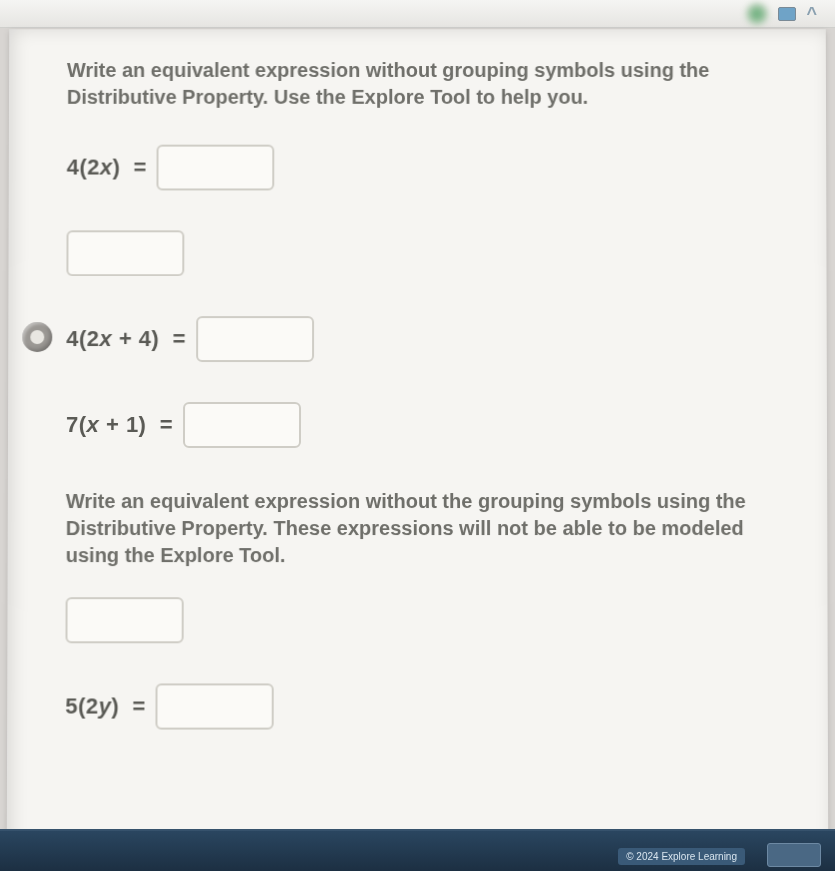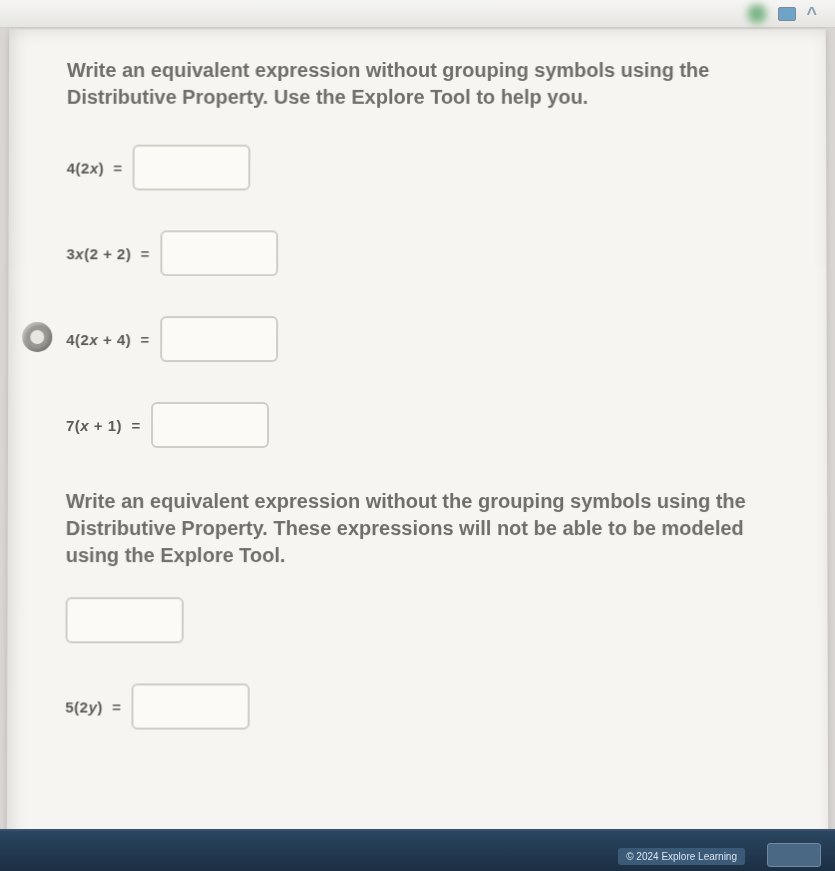--- a/index.html
+++ b/index.html
@@ -60,21 +60,21 @@
   }
   .problem-row {
     display: flex;
     align-items: center;
     margin-bottom: 40px;
     position: relative;
   }
   .expr {
     color: #5a5a55;
     font-weight: bold;
-    font-size: 15px;
+    font-size: 22px;
     letter-spacing: 0.5px;
     margin-right: 10px;
     white-space: pre;
   }
   .ital { font-style: italic; }
   .answer-input {
     width: 118px;
     height: 46px;
     border: 2px solid #cfcdc6;
     border-radius: 6px;
@@ -139,21 +139,20 @@
 
   <p class="instruction">Write an equivalent expression without grouping symbols using the Distributive Property. Use the Explore Tool to help you.</p>
 
   <div class="problem-row">
     <span class="expr"><span>4(2</span><span class="ital">x</span><span>)  =</span></span>
     <input class="answer-input" value="" style="">
   </div>
 
 
   <div class="problem-row">
-    <span class="expr"><span>3</span><span class="ital">x</span><span>(2 + 2)  =</span></span>
     <input class="answer-input" value="" style="">
   </div>
 
   <div class="problem-row">
     <div class="badge">
         <div class="badge-inner"></div>
       </div>
     <span class="expr"><span>4(2</span><span class="ital">x</span><span> + 4)  =</span></span>
     <input class="answer-input" value="" style="">
   </div>

